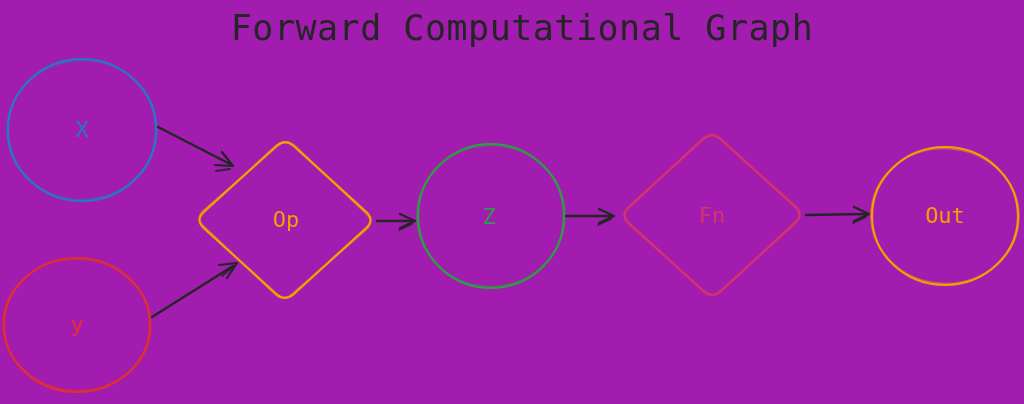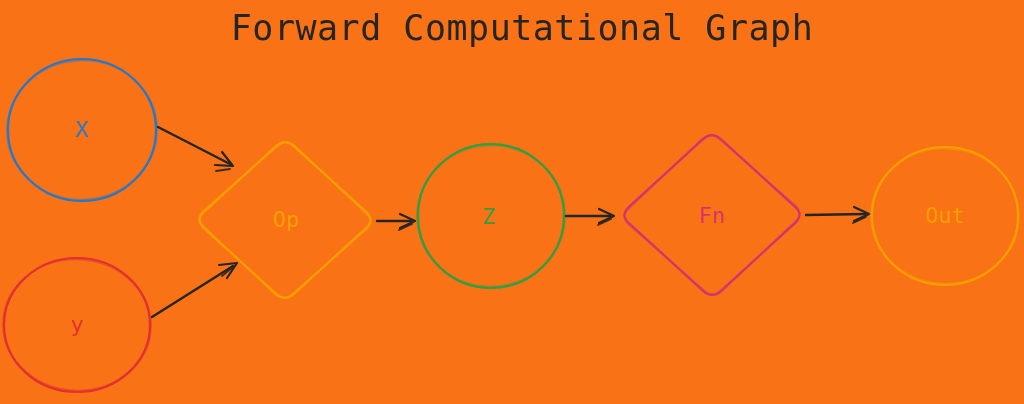--- a/index.html
+++ b/index.html
@@ -8,21 +8,21 @@
     background: #ffffff;
     width: 1024px;
     height: 404px;
     overflow: hidden;
     font-family: "DejaVu Sans Mono", monospace;
   }
   .canvas {
     position: relative;
     width: 1024px;
     height: 404px;
-    background: #f97316;
+    background: #a21caf;
   }
   svg { display: block; }
   .shape {
     fill: none;
     stroke-width: 2.2;
     stroke-linecap: round;
     stroke-linejoin: round;
   }
   .overlay { opacity: 0.5; stroke-width: 1.8; }
   .edge-line {

